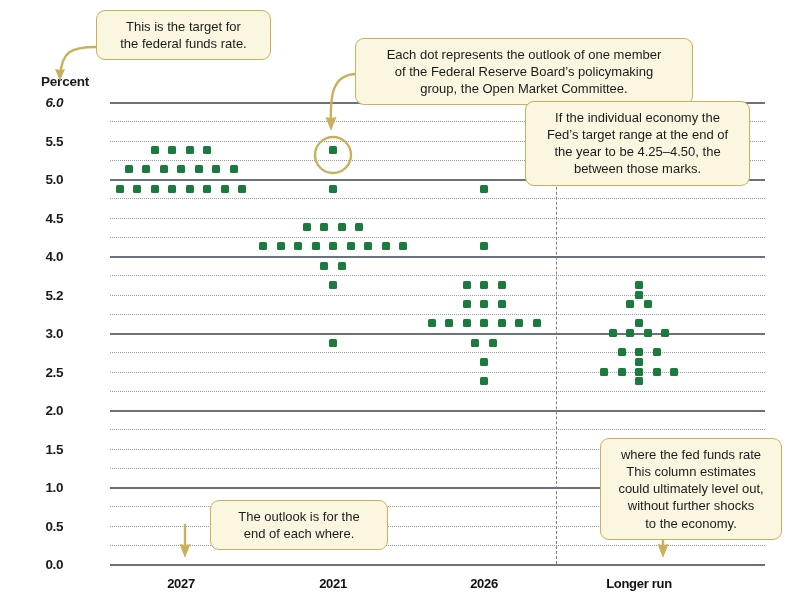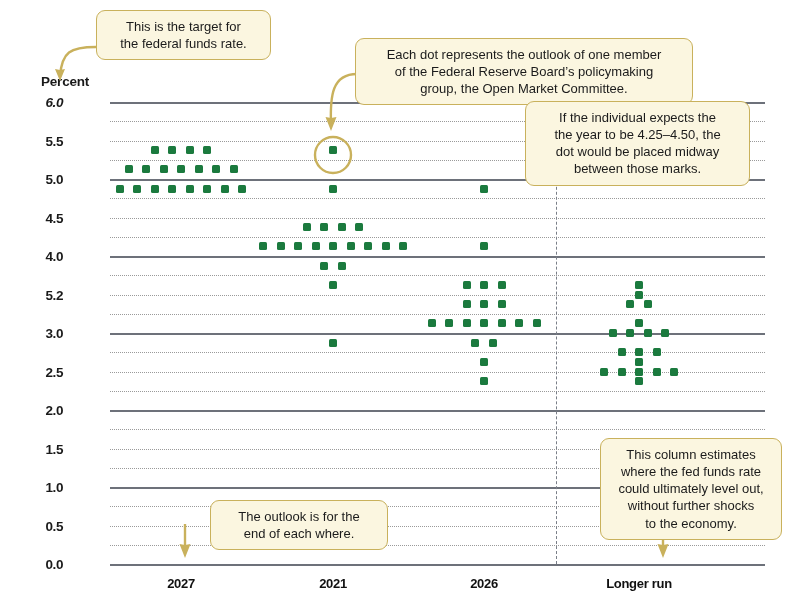--- a/index.html
+++ b/index.html
@@ -238,32 +238,32 @@
     <div>the federal funds rate.</div>
   </div>
 
   <div class="callout" style="left:355px;top:38px;width:338px;">
     <div>Each dot represents the outlook of one member</div>
     <div>of the Federal Reserve Board’s policymaking</div>
     <div>group, the Open Market Committee.</div>
   </div>
 
   <div class="callout" style="left:525px;top:101px;width:225px;">
-    <div>If the individual expects the</div>
+    <div>If the individual economy the</div>
+    <div>Fed’s target range at the end of</div>
     <div>the year to be 4.25–4.50, the</div>
-    <div>dot would be placed midway</div>
     <div>between those marks.</div>
   </div>
 
   <div class="callout" style="left:210px;top:500px;width:178px;">
     <div>The outlook is for the</div>
     <div>end of each where.</div>
   </div>
 
   <div class="callout" style="left:600px;top:438px;width:182px;">
+    <div>where the fed funds rate</div>
     <div>This column estimates</div>
-    <div>where the fed funds rate</div>
     <div>could ultimately level out,</div>
     <div>without further shocks</div>
     <div>to the economy.</div>
   </div>
 
 </div>
 
 </body></html>

